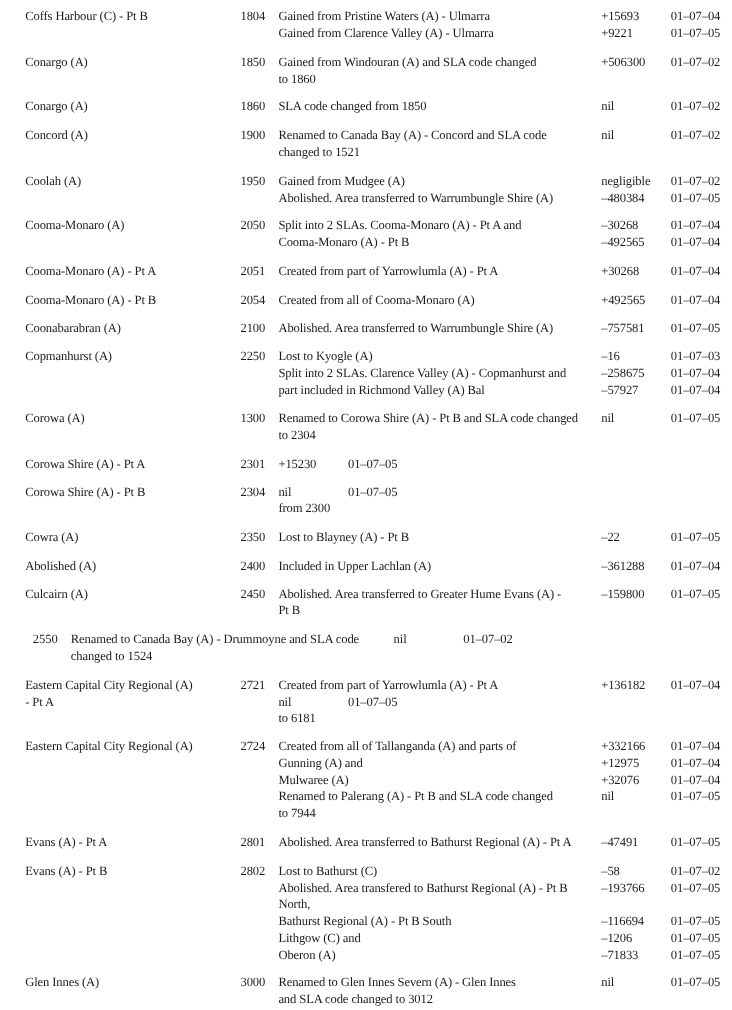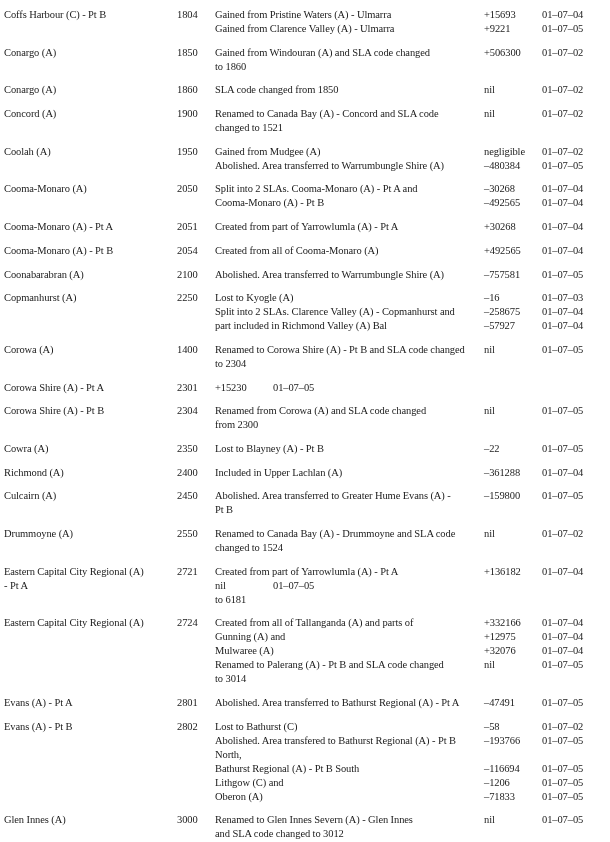--- a/index.html
+++ b/index.html
@@ -6,26 +6,26 @@
   html, body { background: #ffffff; }
   body {
     width: 610px;
     height: 842px;
     font-family: "Liberation Serif", serif;
     font-size: 10.5px;
     color: #1b1b1b;
     letter-spacing: -0.1px;
     overflow: hidden;
   }
-  .page { padding: 8px 0 0 4px; }
+  .page { padding: 8px 0 0 21px; }
   .row { display: flex; align-items: flex-start; margin-bottom: 9.7px; }
   .row div { line-height: 14px; }
   .c-name { width: 173px; flex: 0 0 173px; }
   .c-name div { white-space: nowrap; }
-  .c-code { width: 27px; flex: 0 0 27px; }
+  .c-code { width: 27px; flex: 0 0 27px; text-align: right; }
   .c-lines { margin-left: 11px; flex: 1 1 auto; min-width: 0; }
   .line { display: flex; }
   .l-desc { width: 269px; flex: 0 0 269px; white-space: nowrap; }
   .l-val  { width: 58px;  flex: 0 0 58px;  white-space: nowrap; }
   .l-date { width: 58px;  flex: 0 0 58px;  white-space: nowrap; }
 </style>
 </head>
 <body>
 
 <main class="page">
@@ -192,21 +192,21 @@
     <div class="l-desc">part included in Richmond Valley (A) Bal</div>
     <div class="l-val">–57927</div>
     <div class="l-date">01–07–04</div>
   </div>
         </div>
   </div>
       <div class="row">
     <div class="c-name">
           <div>Corowa (A)</div>
         </div>
-    <div class="c-code">1400</div>
+    <div class="c-code">1300</div>
     <div class="c-lines">
           <div class="line">
     <div class="l-desc">Renamed to Corowa Shire (A) - Pt B and SLA code changed</div>
     <div class="l-val">nil</div>
     <div class="l-date">01–07–05</div>
   </div>
           <div class="line">
     <div class="l-desc">to 2304</div>
     <div class="l-val"></div>
     <div class="l-date"></div>
@@ -225,21 +225,20 @@
   </div>
         </div>
   </div>
       <div class="row">
     <div class="c-name">
           <div>Corowa Shire (A) - Pt B</div>
         </div>
     <div class="c-code">2304</div>
     <div class="c-lines">
           <div class="line">
-    <div class="l-desc">Renamed from Corowa (A) and SLA code changed</div>
     <div class="l-val">nil</div>
     <div class="l-date">01–07–05</div>
   </div>
           <div class="line">
     <div class="l-desc">from 2300</div>
     <div class="l-val"></div>
     <div class="l-date"></div>
   </div>
         </div>
   </div>
@@ -251,21 +250,21 @@
     <div class="c-lines">
           <div class="line">
     <div class="l-desc">Lost to Blayney (A) - Pt B</div>
     <div class="l-val">–22</div>
     <div class="l-date">01–07–05</div>
   </div>
         </div>
   </div>
       <div class="row">
     <div class="c-name">
-          <div>Richmond (A)</div>
+          <div>Abolished (A)</div>
         </div>
     <div class="c-code">2400</div>
     <div class="c-lines">
           <div class="line">
     <div class="l-desc">Included in Upper Lachlan (A)</div>
     <div class="l-val">–361288</div>
     <div class="l-date">01–07–04</div>
   </div>
         </div>
   </div>
@@ -281,23 +280,20 @@
     <div class="l-date">01–07–05</div>
   </div>
           <div class="line">
     <div class="l-desc">Pt B</div>
     <div class="l-val"></div>
     <div class="l-date"></div>
   </div>
         </div>
   </div>
       <div class="row">
-    <div class="c-name">
-          <div>Drummoyne (A)</div>
-        </div>
     <div class="c-code">2550</div>
     <div class="c-lines">
           <div class="line">
     <div class="l-desc">Renamed to Canada Bay (A) - Drummoyne and SLA code</div>
     <div class="l-val">nil</div>
     <div class="l-date">01–07–02</div>
   </div>
           <div class="line">
     <div class="l-desc">changed to 1524</div>
     <div class="l-val"></div>
@@ -348,21 +344,21 @@
     <div class="l-desc">Mulwaree (A)</div>
     <div class="l-val">+32076</div>
     <div class="l-date">01–07–04</div>
   </div>
           <div class="line">
     <div class="l-desc">Renamed to Palerang (A) - Pt B and SLA code changed</div>
     <div class="l-val">nil</div>
     <div class="l-date">01–07–05</div>
   </div>
           <div class="line">
-    <div class="l-desc">to 3014</div>
+    <div class="l-desc">to 7944</div>
     <div class="l-val"></div>
     <div class="l-date"></div>
   </div>
         </div>
   </div>
       <div class="row">
     <div class="c-name">
           <div>Evans (A) - Pt A</div>
         </div>
     <div class="c-code">2801</div>

